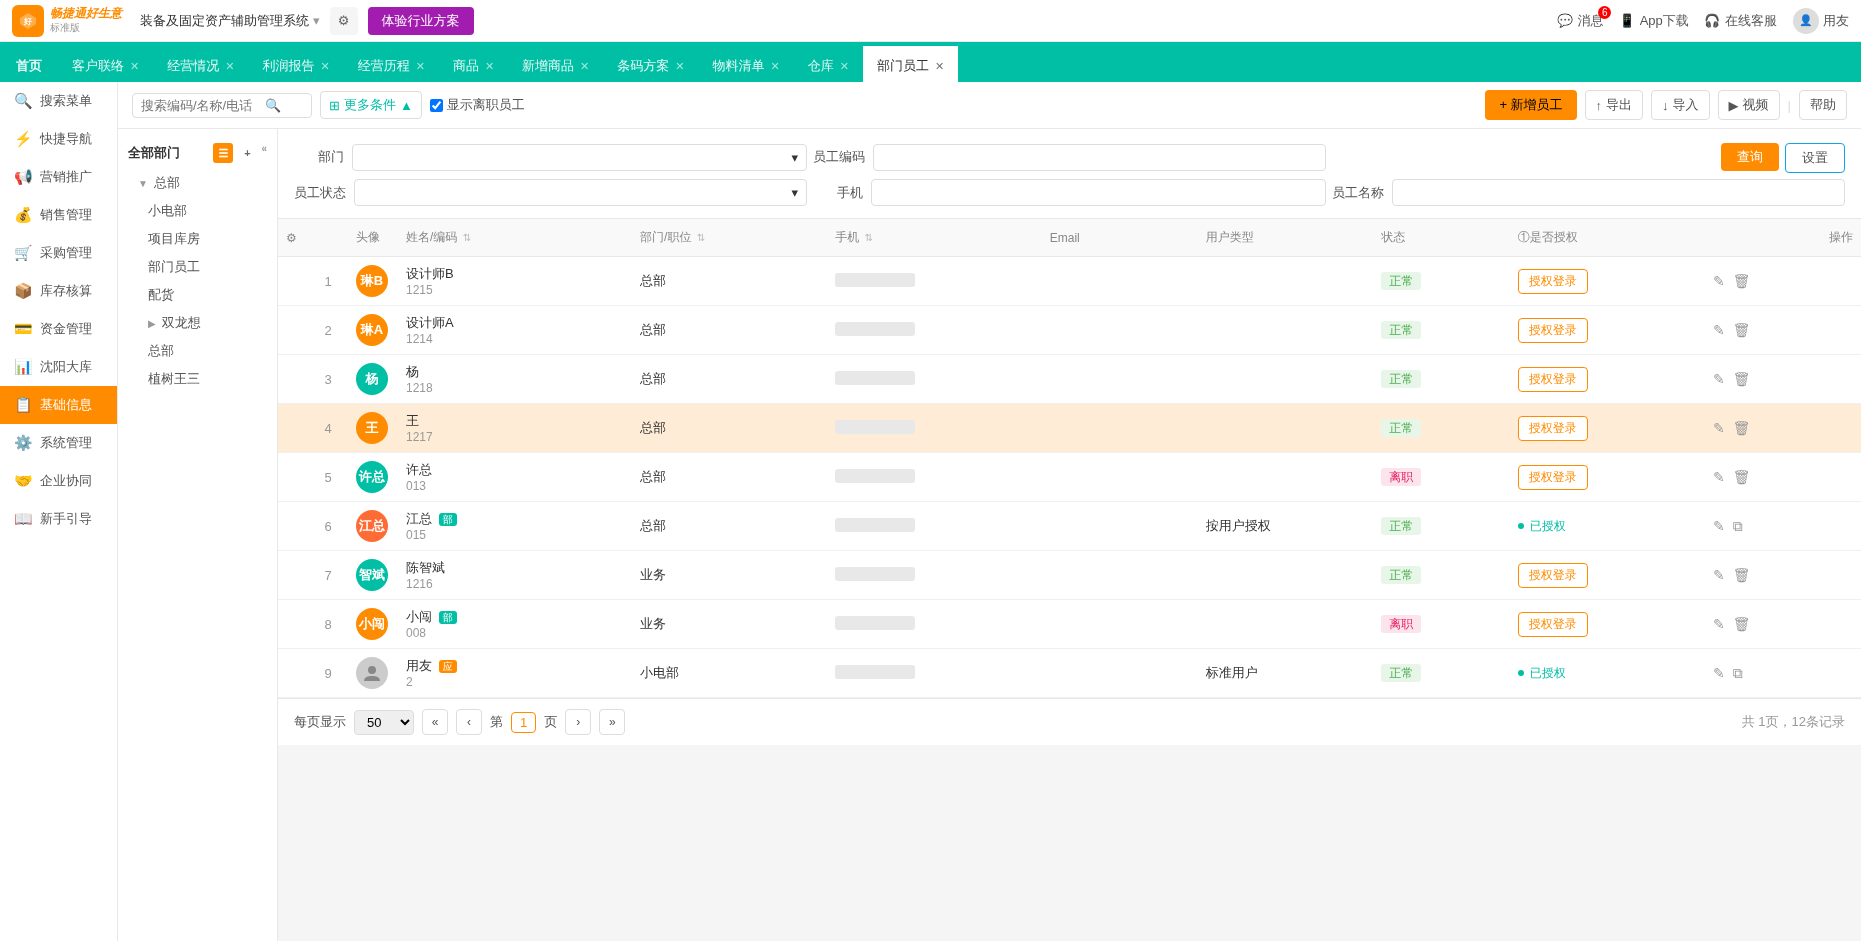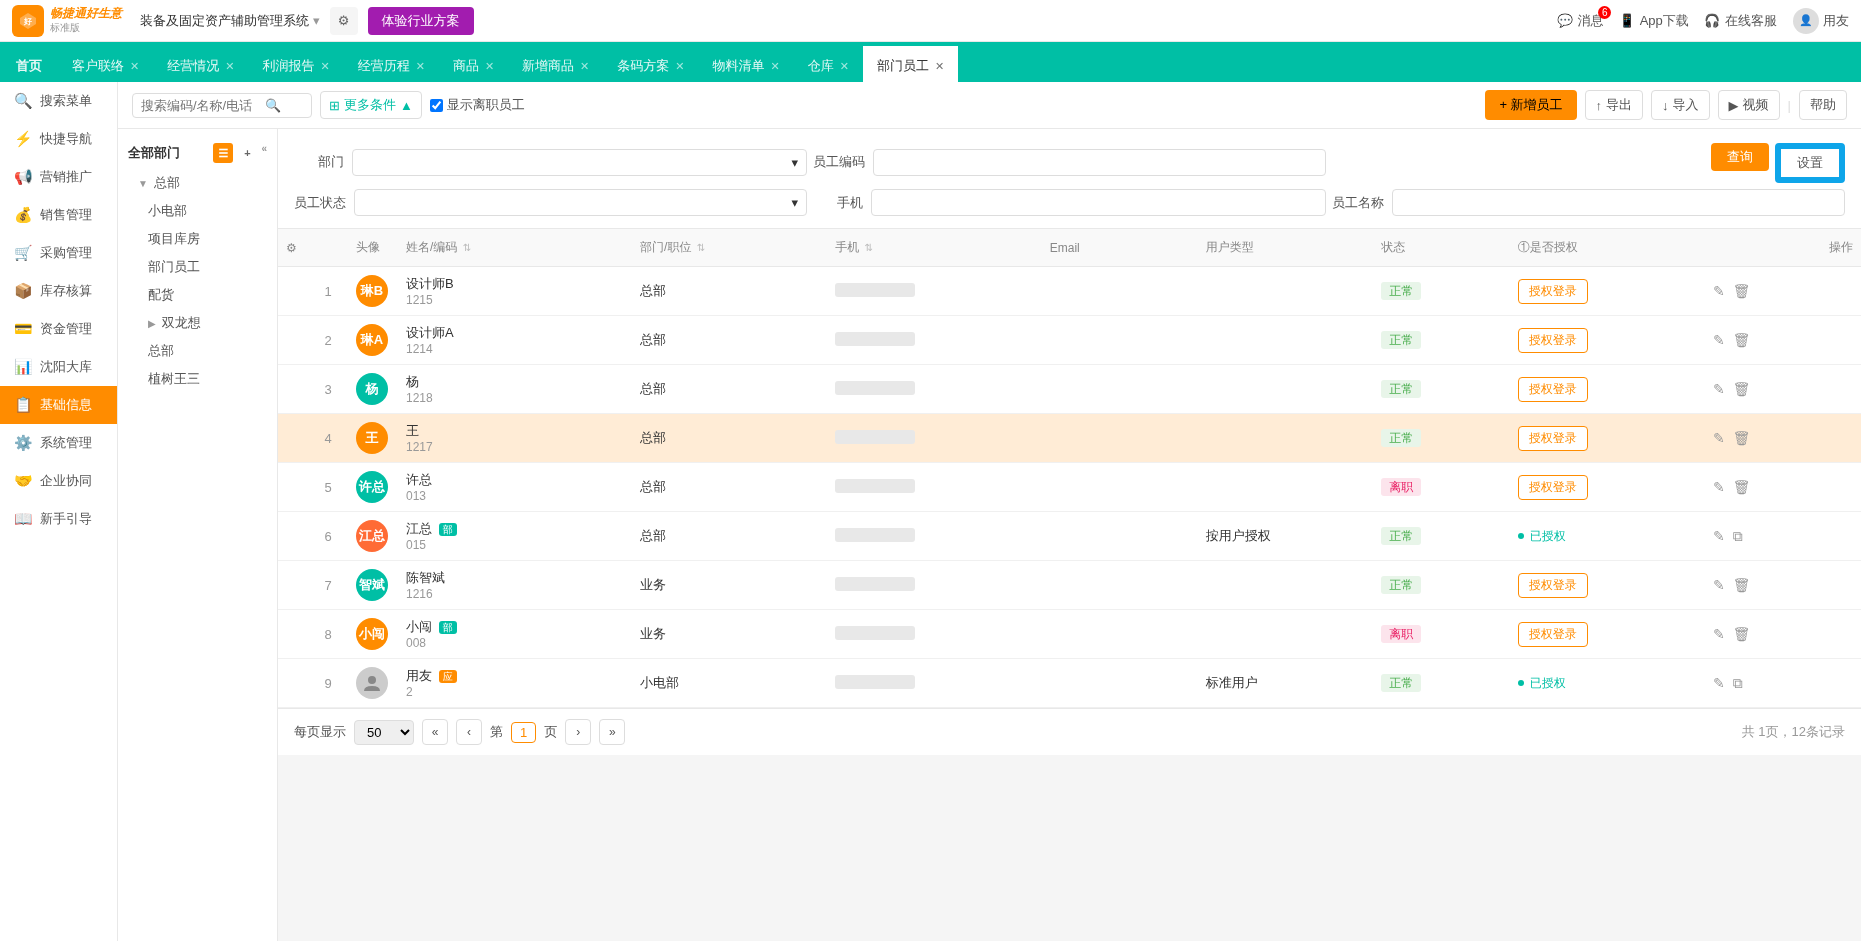--- a/index.html
+++ b/index.html
@@ -63,21 +63,21 @@
     .dept-item-sub { padding-left: 30px; }
     .dept-expand { color: #999; font-size: 10px; margin-right: 2px; }
 
     
     .table-area { flex: 1; overflow: auto; padding: 0; }
     .filter-row { display: flex; align-items: center; gap: 8px; }
     .filter-label { font-size: 13px; color: #555; white-space: nowrap; min-width: 50px; text-align: right; }
     .filter-input { flex: 1; border: 1px solid #ddd; border-radius: 4px; padding: 5px 8px; font-size: 13px; color: #333; outline: none; }
     .filter-select { flex: 1; border: 1px solid #ddd; border-radius: 4px; padding: 5px 8px; font-size: 13px; color: #333; outline: none; cursor: pointer; background: #fff; display: flex; align-items: center; justify-content: space-between; }
     .btn-search { background: #ff8c00; color: #fff; border: none; border-radius: 4px; padding: 5px 16px; font-size: 13px; cursor: pointer; }
-    .btn-setting { background: #fff; color: #555; border: 6px solid #0ea5e9; border-radius: 4px; padding: 5px 16px; font-size: 13px; cursor: pointer; }
+    .btn-setting { background: #fff; color: #555; border: 1px solid #0ea5e9; border-radius: 4px; padding: 5px 16px; font-size: 13px; cursor: pointer; }
 
     
     .data-table { width: 100%; background: #fff; border-collapse: collapse; }
     .data-table th { background: #f9f9f9; padding: 10px 8px; font-size: 12px; color: #888; font-weight: normal; border-bottom: 1px solid #e8e8e8; text-align: left; white-space: nowrap; }
     .data-table td { padding: 8px; font-size: 13px; color: #333; border-bottom: 1px solid #f0f0f0; white-space: nowrap; }
     .data-table tr.highlighted { background: #ffecd6; }
     .data-table .row-num { color: #999; text-align: center; width: 30px; }
     .avatar-circle { width: 32px; height: 32px; border-radius: 50%; display: flex; align-items: center; justify-content: center; color: #fff; font-size: 13px; font-weight: bold; }
     .status-badge { border-radius: 3px; padding: 2px 8px; font-size: 12px; }
     .status-normal { background: #e8f5e9; color: #4caf50; }

